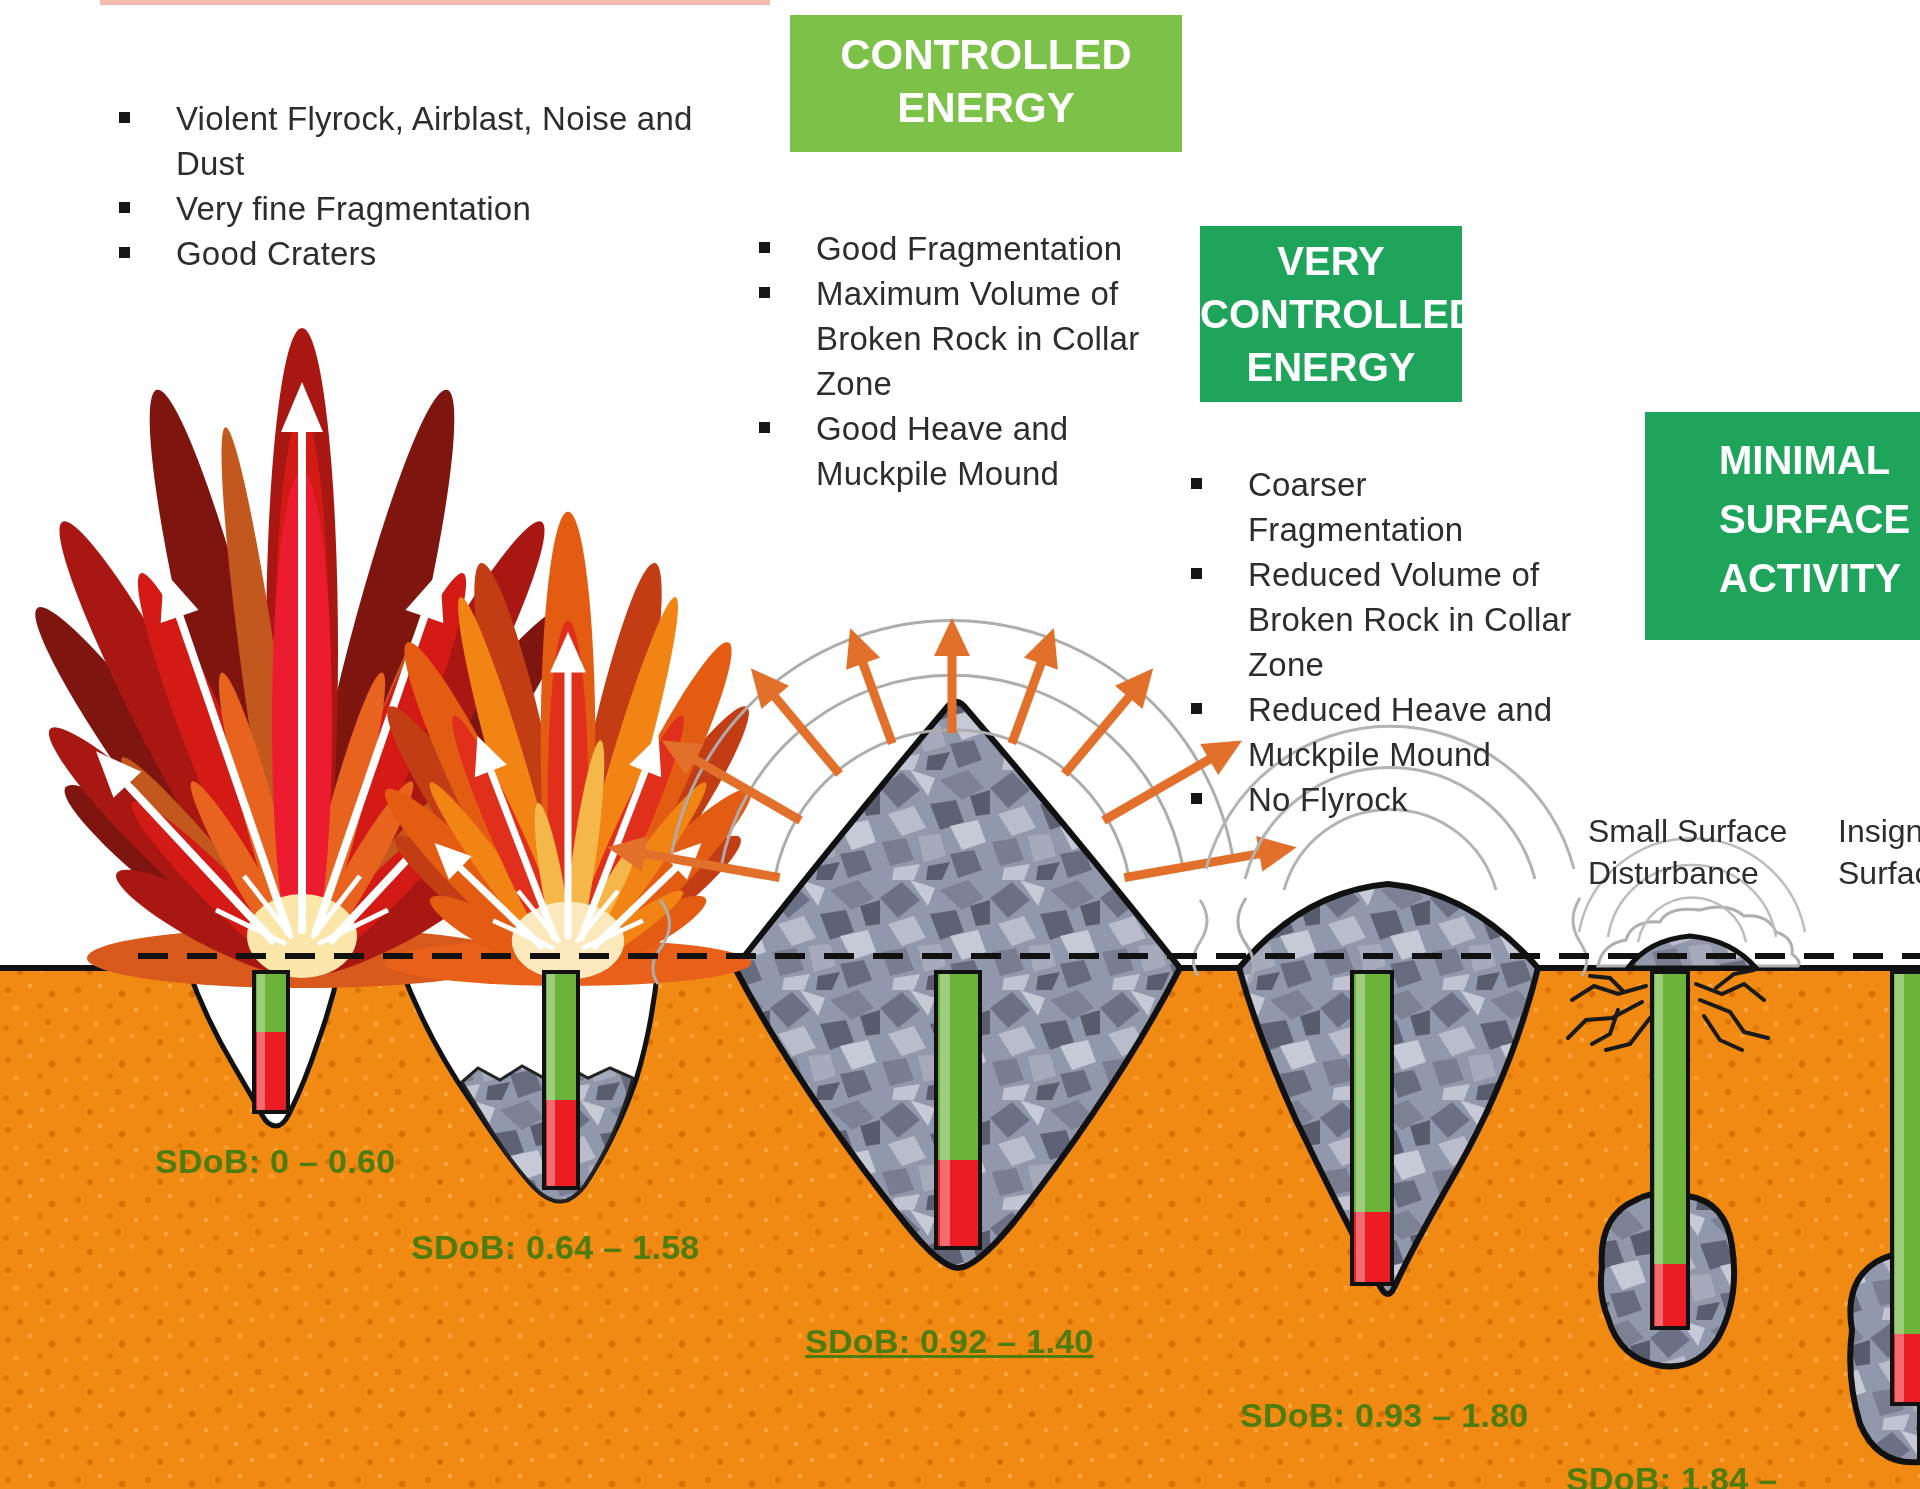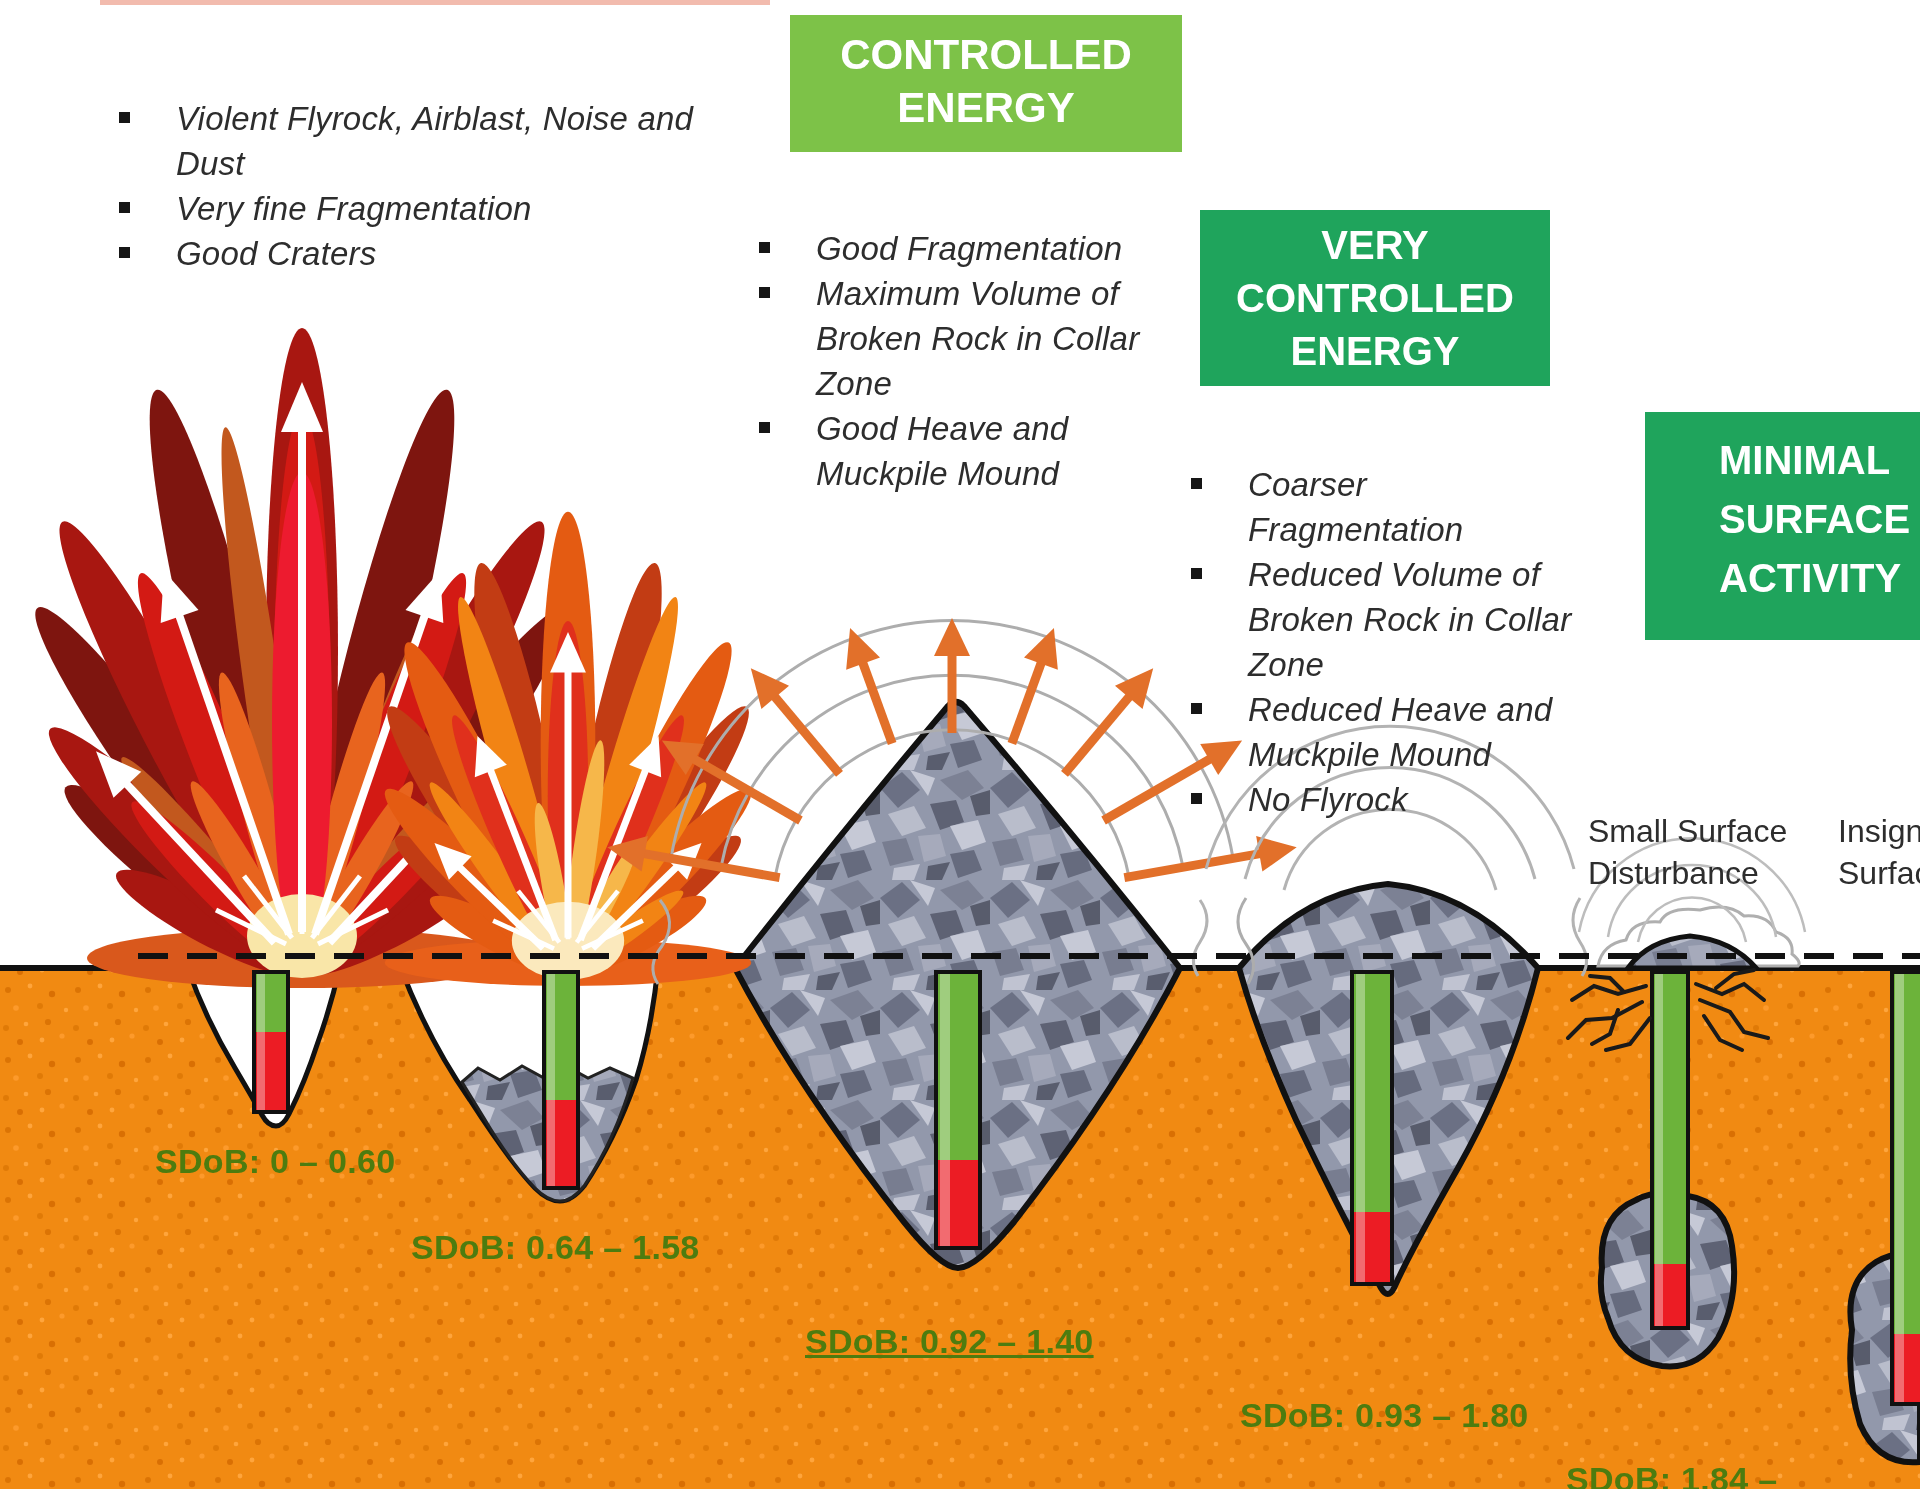--- a/index.html
+++ b/index.html
@@ -6,29 +6,29 @@
   body{
     width:1920px;height:1489px;position:relative;overflow:hidden;
     background:#ffffff;
     font-family:"Liberation Sans", sans-serif;
   }
   .abs{position:absolute;}
   .pre{white-space:pre-line;}
   svg{position:absolute;left:0;top:0;}
   
   .blist{position:absolute;}
-  .li{display:flex;align-items:flex-start;font-style:italic;}
+  .li{display:flex;align-items:flex-start;}
   .sq{width:11px;height:11px;background:#161616;margin:16px 46px 0 0;flex:none;}
   .li-text{font-size:33px;line-height:45px;color:#2d2d2d;letter-spacing:0.2px;}
   
   .banner{position:absolute;color:#ffffff;font-weight:700;text-align:center;}
   .banner-inner{white-space:pre-line;}
   #banner-controlled{left:790px;top:15px;width:392px;height:137px;background:#7dc248;
     font-size:42px;line-height:53px;padding-top:13px;box-sizing:border-box;}
-  #banner-very{left:1200px;top:210px;width:350px;height:176px;background:#1fa45c;
+  #banner-very{left:1200px;top:226px;width:262px;height:176px;background:#1fa45c;
     font-size:40px;line-height:53px;padding-top:9px;box-sizing:border-box;}
   #banner-minimal{left:1645px;top:412px;width:275px;height:228px;background:#1fa45c;
     font-size:40px;line-height:59px;padding:19px 0 0 74px;box-sizing:border-box;text-align:left;}
   
   .note{position:absolute;font-size:32px;line-height:42px;color:#2d2d2d;}
   
   .sdob{position:absolute;font-size:34px;font-weight:700;color:#4d7c0f;letter-spacing:0.3px;}
   #top-strip{left:100px;top:0;width:670px;height:5px;background:#f2bbae;}
 </style>
 </head>

